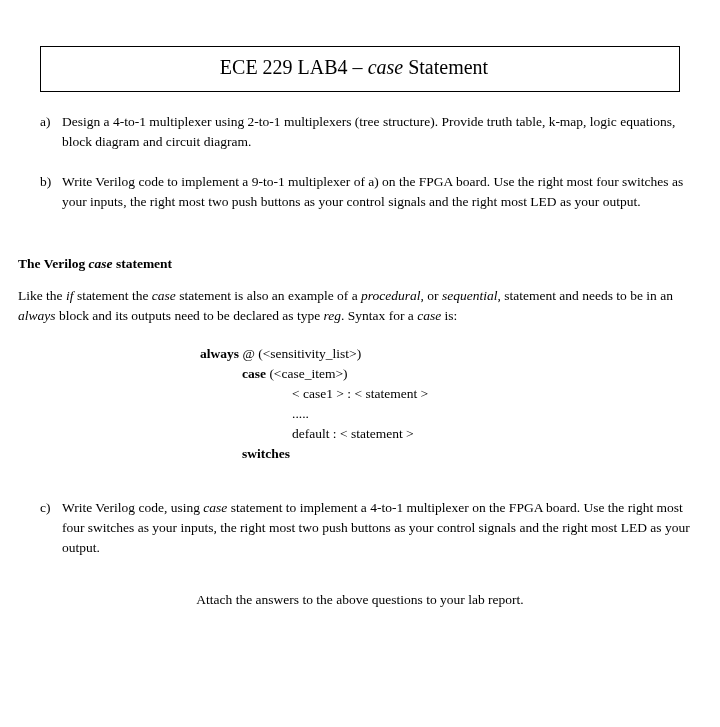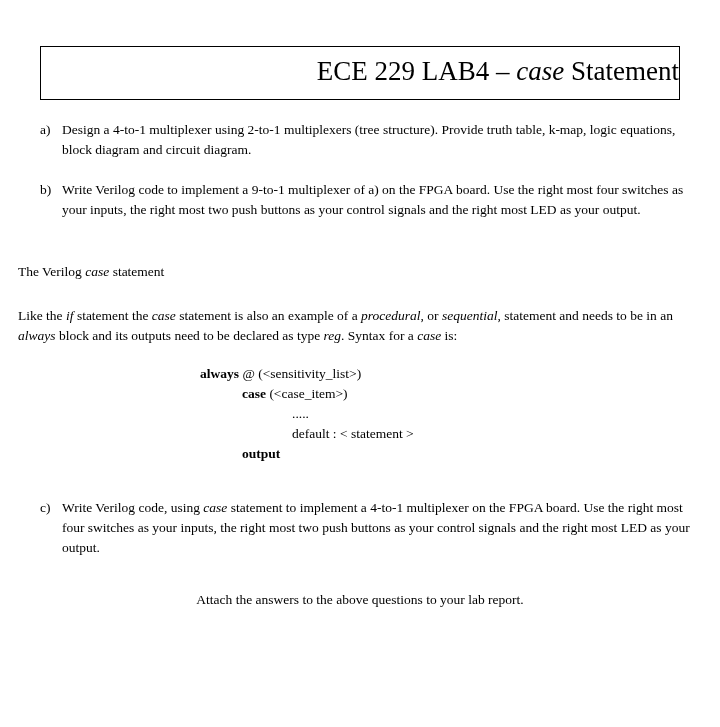--- a/index.html
+++ b/index.html
@@ -12,39 +12,39 @@
     font-family: "Liberation Serif", serif;
     font-size: 13.5px;
     line-height: 20px;
     box-sizing: border-box;
     padding: 0 18px;
     overflow: hidden;
   }
   .title-box {
     margin: 46px 22px 20px 22px;
     border: 1px solid #000000;
-    text-align: right;
-    font-size: 27px;
+    text-align: center;
+    font-size: 20px;
     line-height: 1.15;
-    padding: 9px 0 12px 0;
+    padding: 9px 12px 12px 0;
   }
   .title-box em { font-style: italic; }
   .list-item {
     display: flex;
     margin-left: 22px;
     margin-right: 2px;
   }
   .item-label { width: 22px; flex-shrink: 0; }
   .item-text { flex: 1; }
   .item-a { margin-bottom: 20px; }
   .item-b { margin-bottom: 42px; }
   .item-c { margin-bottom: 32px; }
   .section-heading {
-    margin: 0 0 24px 0;
-    font-weight: normal;
+    margin: 0 0 12px 0;
+    font-weight: bold;
   }
   .section-heading .bi { font-style: italic; }
   .intro-paragraph { margin: 0 0 18px 0; }
   .intro-paragraph em, .item-text em { font-style: italic; }
   .code-block {
     margin: 0 0 34px 182px;
   }
   .code-line { white-space: pre; }
   .indent-1 { padding-left: 42px; }
   .indent-2 { padding-left: 92px; }
@@ -70,23 +70,24 @@
     <span class="item-text">Write Verilog code to implement a 9-to-1 multiplexer of a) on the FPGA board. Use the right most four switches as your inputs, the right most two push buttons as your control signals and the right most LED as your output.</span>
   </div>
 
   <p class="section-heading"><span>The Verilog </span><span class="bi">case</span><span> statement</span></p>
 
   <p class="intro-paragraph"><span>Like the </span><em>if</em><span> statement the </span><em>case</em><span> statement is also an example of a </span><em>procedural</em><span>, or </span><em>sequential</em><span>, statement and needs to be in an </span><em>always</em><span> block and its outputs need to be declared as type </span><em>reg</em><span>. Syntax for a </span><em>case</em><span> is:</span></p>
 
   <div class="code-block">
     <div class="code-line"><strong>always</strong><span> @ (&lt;sensitivity_list&gt;)</span></div>
     <div class="code-line indent-1"><strong>case</strong><span> (&lt;case_item&gt;)</span></div>
+    <div class="code-line indent-2">&lt; case1 &gt; : &lt; statement &gt;</div>
     <div class="code-line indent-2">.....</div>
     <div class="code-line indent-2">default : &lt; statement &gt;</div>
-    <div class="code-line indent-1"><strong>output</strong></div>
+    <div class="code-line indent-1"><strong>switches</strong></div>
   </div>
 
   <div class="list-item item-c">
     <span class="item-label">c)</span>
     <span class="item-text"><span>Write Verilog code, using </span><em>case</em><span> statement to implement a 4-to-1 multiplexer on the FPGA board. Use the right most four switches as your inputs, the right most two push buttons as your control signals and the right most LED as your output.</span></span>
   </div>
 
   <p class="footer-note">Attach the answers to the above questions to your lab report.</p>
 
 </div>

